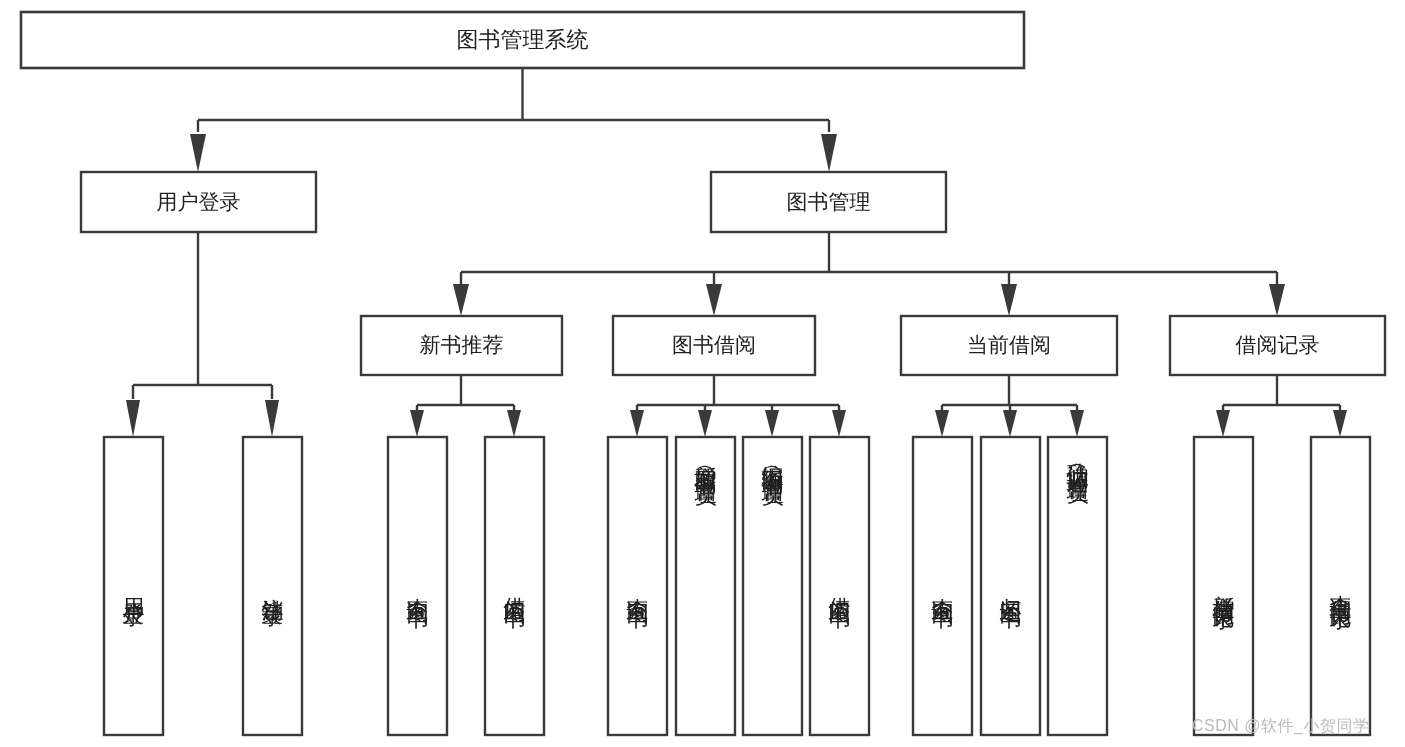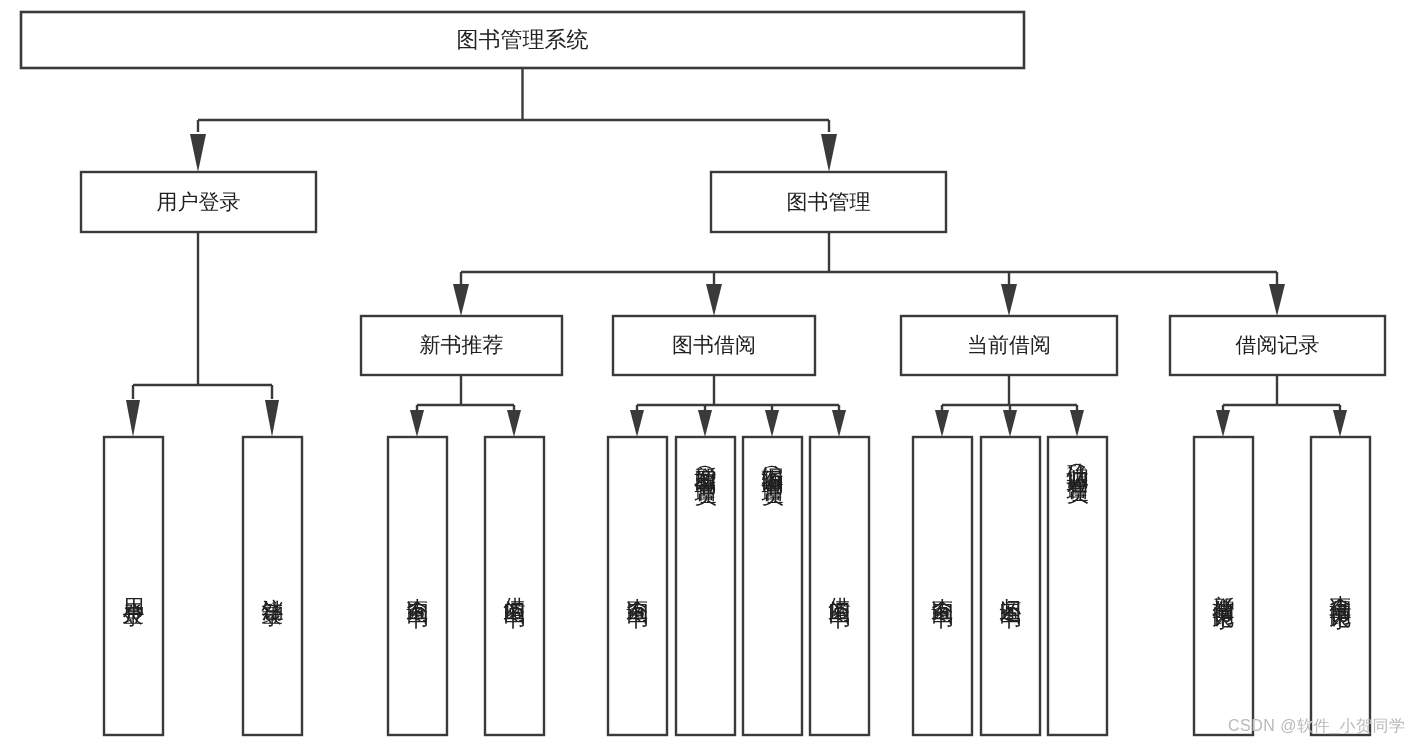--- a/index.html
+++ b/index.html
@@ -75,21 +75,20 @@
   }
   .watermark {
     position: absolute;
     left: 1192px;
     top: 716px;
     font-family: "Liberation Sans", "DejaVu Sans", sans-serif;
     font-size: 16px;
     color: #b9b9b9;
     white-space: nowrap;
     letter-spacing: 0.5px;
-    margin-left: 36px;
   }
 </style>
 </head>
 <body>
 
 <div id="diagram-root">
 
   <svg class="diagram-svg" viewBox="0 0 1405 747" xmlns="http://www.w3.org/2000/svg">
 
     <defs></defs>

